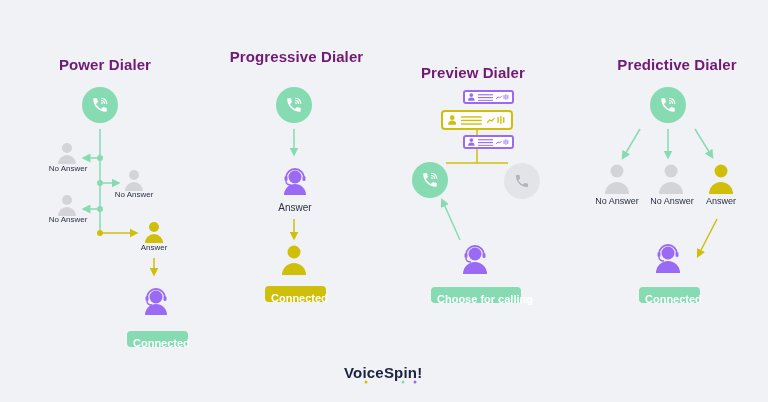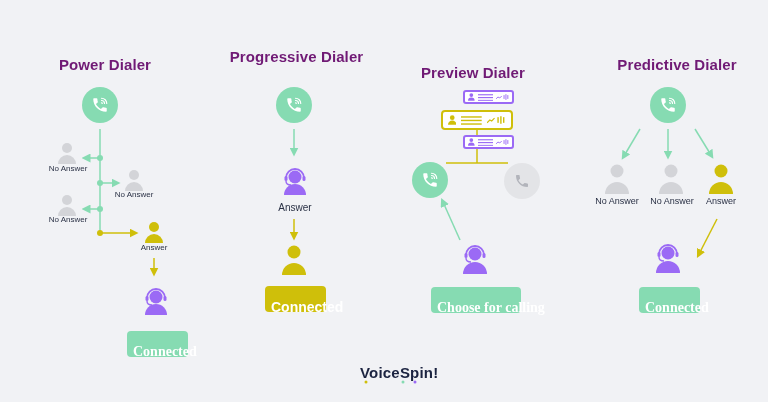--- a/index.html
+++ b/index.html
@@ -2,26 +2,26 @@
 <html><head>
 <meta charset="utf-8">
 <style>
   * { margin:0; padding:0; box-sizing:border-box; }
   html, body { width:768px; height:402px; overflow:hidden; }
   body { background:#f1f2f5; font-family:"Liberation Sans", "DejaVu Sans", sans-serif; position:relative; color:#1b2340; }
   .abs { position:absolute; }
   .title { position:absolute; font-weight:700; font-size:15px; color:#701a75; text-align:center; white-space:nowrap; letter-spacing:0.1px; }
   .lbl { position:absolute; font-size:8px; color:#2a3145; white-space:nowrap; text-align:center; }
   .lbl-lg { font-size:10px; }
-  .badge { position:absolute; height:16px; border-radius:4px; color:#fff; font-size:14px; font-weight:700; line-height:16px; text-align:center; white-space:nowrap; padding:13px 6px; }
-  .badge.green { background:#86dbb2;font-family:Liberation Serif, serif; }
+  .badge { position:absolute; height:16px; border-radius:4px; color:#fff; font-size:11px; font-weight:700; line-height:16px; text-align:center; white-space:nowrap; padding:4px 6px; }
+  .badge.green { background:#86dbb2; }
   .badge.yellow { background:#cfbf0a; }
   .circle { position:absolute; border-radius:50%; display:flex; align-items:center; justify-content:center; }
   svg.overlay { position:absolute; left:0; top:0; }
-  .logo { position:absolute; left:360px; top:364px; font-weight:700; font-size:15px; color:#1b2340; letter-spacing:0.2px; }
+  .logo { position:absolute; left:344px; top:364px; font-weight:700; font-size:15px; color:#1b2340; letter-spacing:0.2px; }
 </style>
 </head>
 <body>
 
 <div class="title" style="left:50px; top:56px; width:110px;">Power Dialer</div>
 <div class="title" style="left:224px; top:48px; width:145px;">Progressive Dialer</div>
 <div class="title" style="left:418px; top:64px; width:110px;">Preview Dialer</div>
 <div class="title" style="left:600px; top:56px; width:130px;margin-left:12px;">Predictive Dialer</div>
 
 <svg class="overlay" width="768" height="402">

